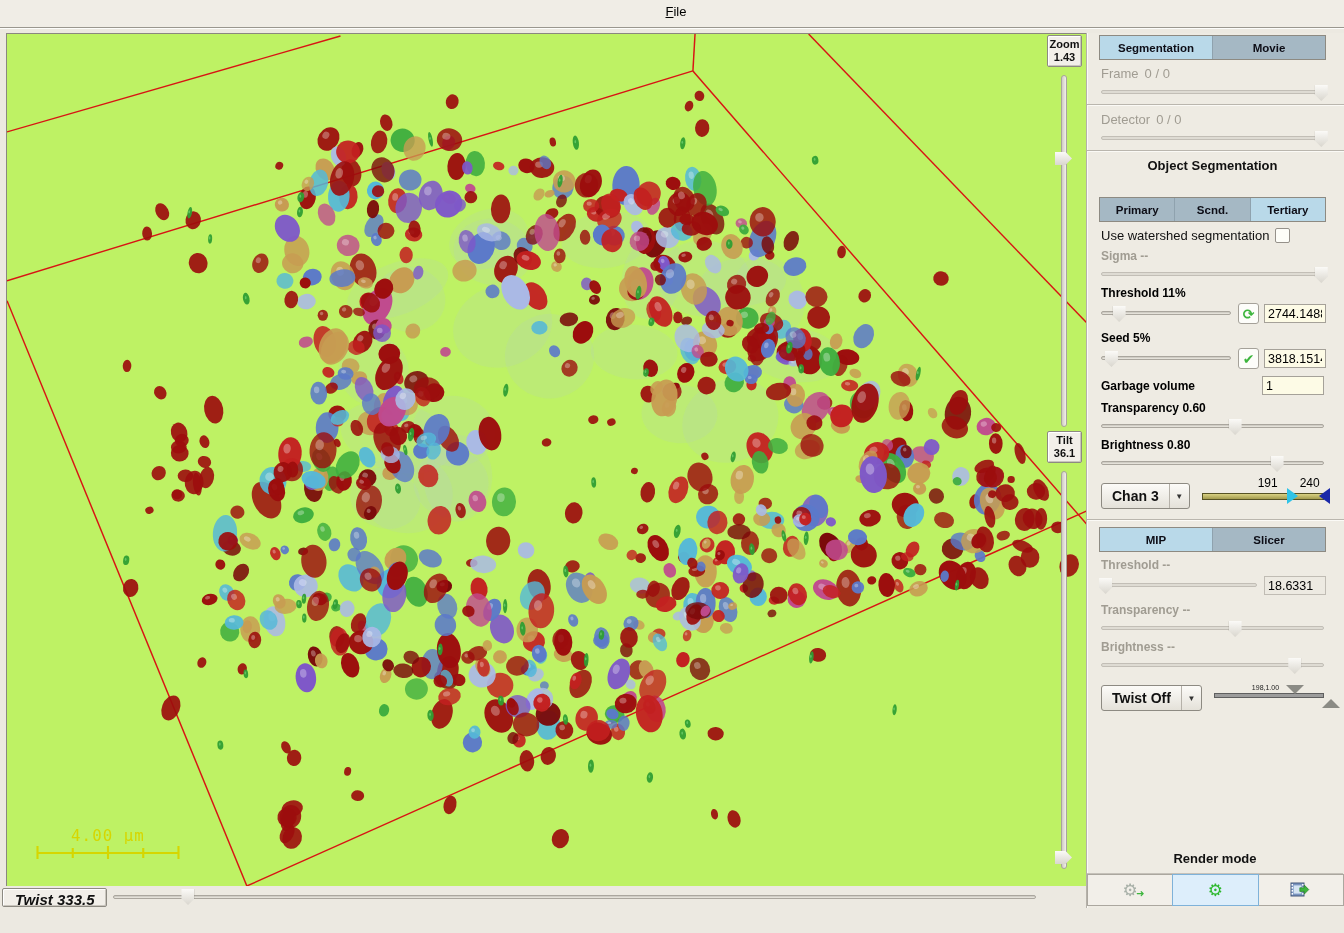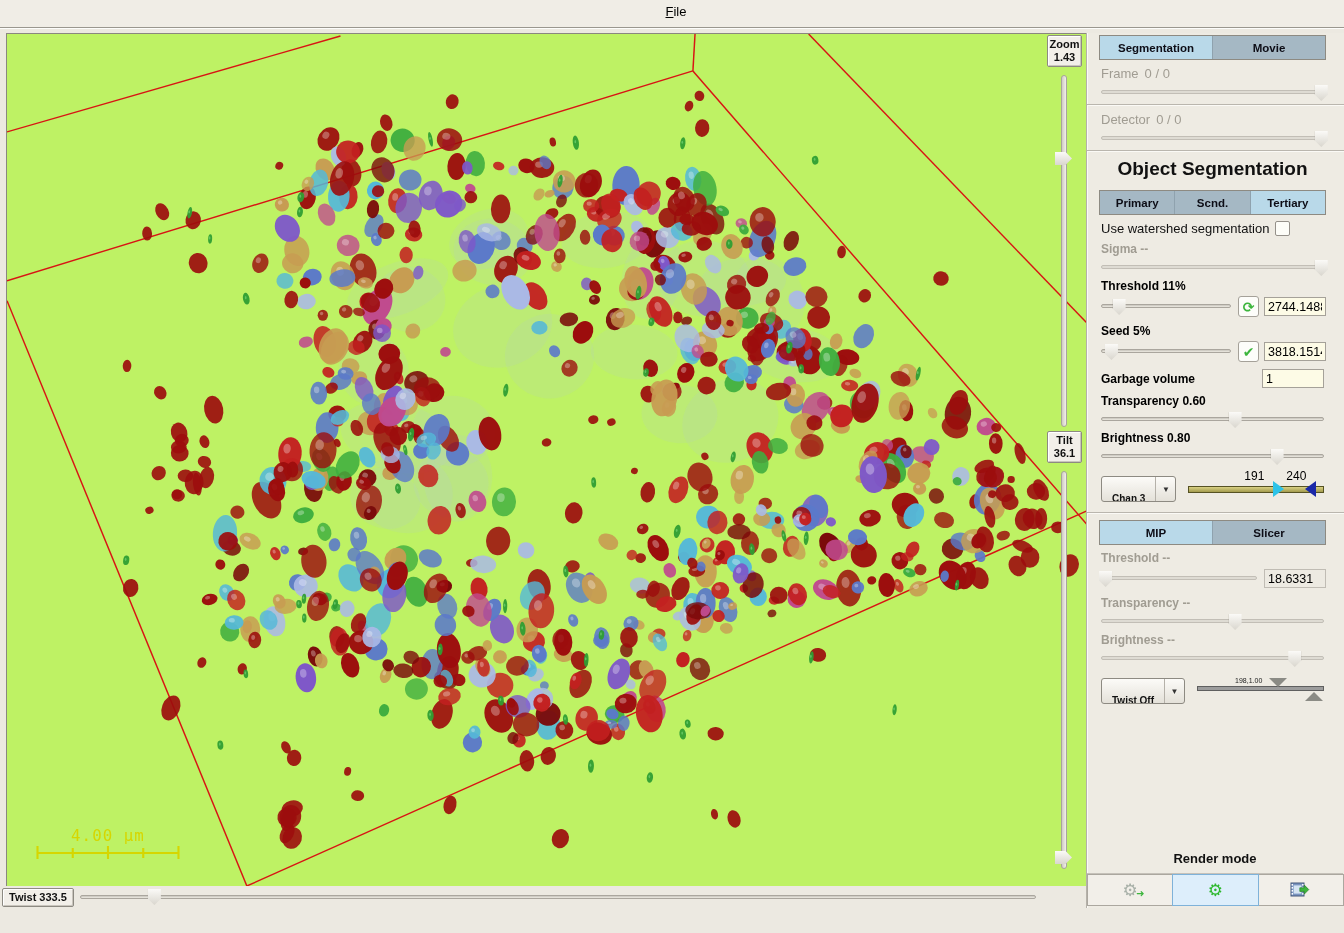--- a/index.html
+++ b/index.html
@@ -65,21 +65,21 @@
   .field { width:62px; height:19px; background:#fdfbe6; border:1px solid #a5a199;
     font-size:12.5px; padding:1px 3px; flex:0 0 auto; color:#000;
     font-family:"Liberation Sans",sans-serif; }
   .field.dis { background:#edeae2; color:#000000; border-color:#c0bcb4; }
   .checkbox { width:15px; height:15px; background:#fdfdf8; border:1px solid #95918a;
     border-radius:2px; }
 
   .chan-row { display:flex; align-items:flex-end; gap:12px; margin:8px 2px 4px 2px; }
   .dropdown { display:flex; height:26px; border:1px solid #8d8a82; border-radius:3px;
     background:linear-gradient(#fcfbf8,#e4e1d9); overflow:hidden; }
-  .dd-label { padding:16px 10px 0 10px; font-weight:bold; font-size:10px; white-space:nowrap; }
+  .dd-label { padding:4px 10px 0 10px; font-weight:bold; font-size:14px; white-space:nowrap; }
   .dd-arrow { width:20px; border-left:1px solid #b5b1a9; display:flex; align-items:center;
     justify-content:center; font-size:8px; color:#333; }
   .range-wrap { position:relative; flex:1; height:34px; }
   .range-bar1 { position:absolute; left:0; right:0; top:18px; height:7px;
     background:linear-gradient(#d9d183,#a39b4e); border:1px solid #565223; }
   .rlab { position:absolute; top:1px; font-size:12px; color:#000; }
   .tri-r { position:absolute; top:13px; width:0; height:0;
     border-top:8px solid transparent; border-bottom:8px solid transparent;
     border-left:11px solid #2ec3e8; }
   .tri-l { position:absolute; top:13px; width:0; height:0;
@@ -98,28 +98,28 @@
   .render-block { position:absolute; left:0; bottom:2px; width:256px; }
   .render-title { text-align:center; font-weight:bold; font-size:13px; margin-bottom:7px; }
   .render-btns { display:flex; height:33px; border-top:1px solid #c5c1b9; }
   .rbtn { flex:1; background:#f2efe9; border:1px solid #aba79f; margin-right:-1px;
     display:flex; align-items:center; justify-content:center; position:relative; }
   .rbtn.active { background:#ddeefb; border-color:#7fb2d9; z-index:1; }
   .gear { font-family:"DejaVu Sans",sans-serif; font-size:17px; line-height:1; }
   .mini-arrow { position:absolute; font-size:10px; font-weight:bold; color:#3db53d;
     right:28px; bottom:6px; }
 
-  .title { text-align:center; font-weight:bold; font-size:19px; margin:6px 0 10px 0; }
+  .title { text-align:center; font-weight:bold; font-size:13px; margin:6px 0 24px 0; }
 
   
   .twist-row { position:absolute; left:0; top:886px; width:1044px; height:22px;
     background:#ece9e1; display:flex; align-items:center; }
-  .twist-btn { margin-left:2px; height:19px; padding:2px 6px; background:#f2efe9;
-    font-size:11px; font-weight:bold; border:1px solid #8d8a82; border-radius:2px;
-    box-shadow:inset 1px 1px 0 #ffffff, inset -1px -1px 0 #c9c5bd; white-space:nowrap; }
+  .twist-btn { margin-left:2px; height:19px; padding:2px 12px; background:#f2efe9;
+    font-size:15px; font-weight:bold; border:1px solid #8d8a82; border-radius:2px;
+    box-shadow:inset 1px 1px 0 #ffffff, inset -1px -1px 0 #c9c5bd; white-space:nowrap;font-style:italic; }
   .twist-track { position:relative; flex:1; height:4px; margin:0 8px 0 6px;
     background:linear-gradient(#c6c3bb,#eeebe3); border:1px solid #aaa69e; border-radius:2px; }
 
   .statusbar { position:absolute; left:0; top:908px; width:1344px; height:25px;
     background:#eeebe3; border-top:1px solid #b5b1a9; box-shadow:inset 0 1px 0 #fbfaf6;
     display:flex; align-items:center; font-size:13px; }
   .status-cell { height:100%; display:flex; align-items:center; padding:0 10px;
     border-right:1px solid #b5b1a9; box-shadow:1px 0 0 #fbfaf6; }
   .status-cell.c1 { width:160px; }
   .status-cell.c2 { width:160px; justify-content:center; }

